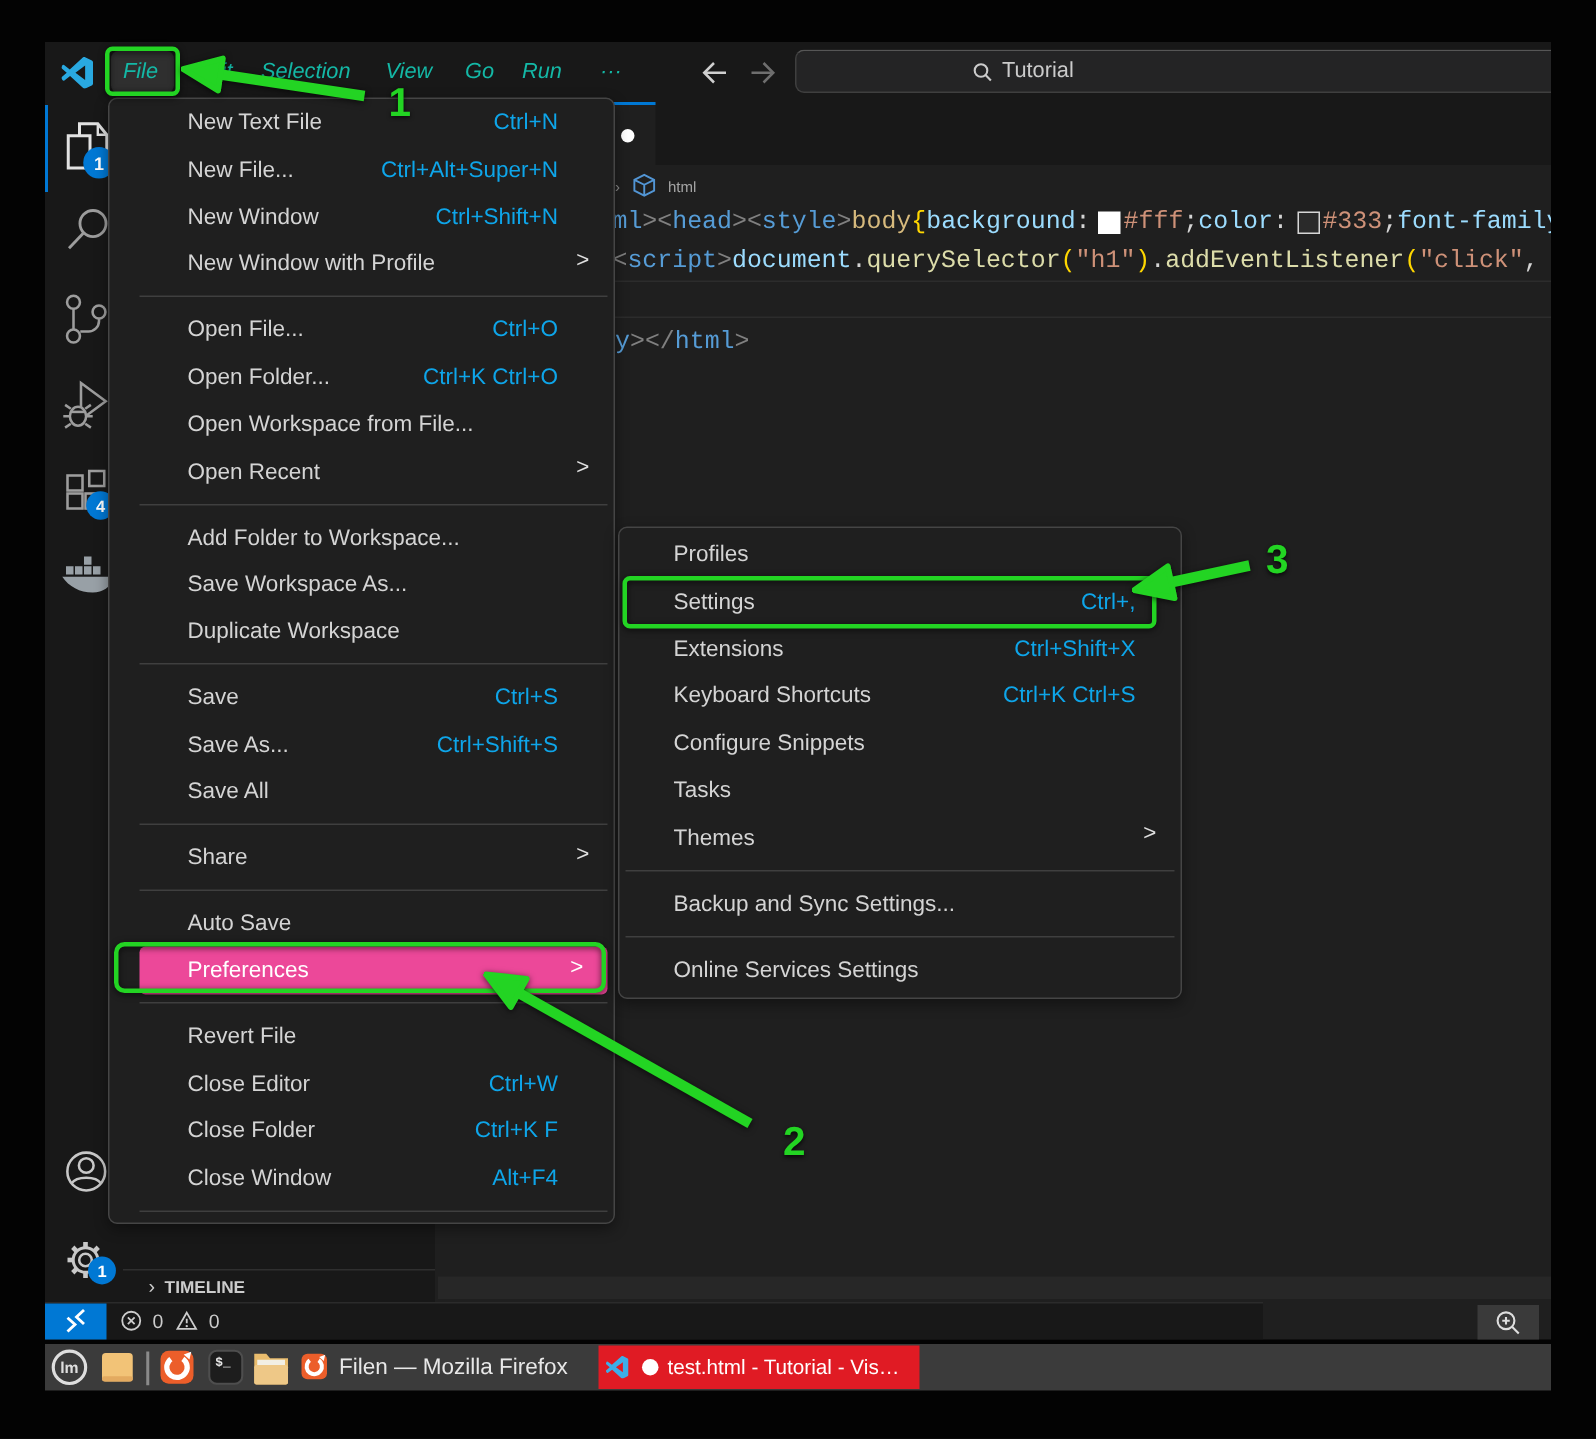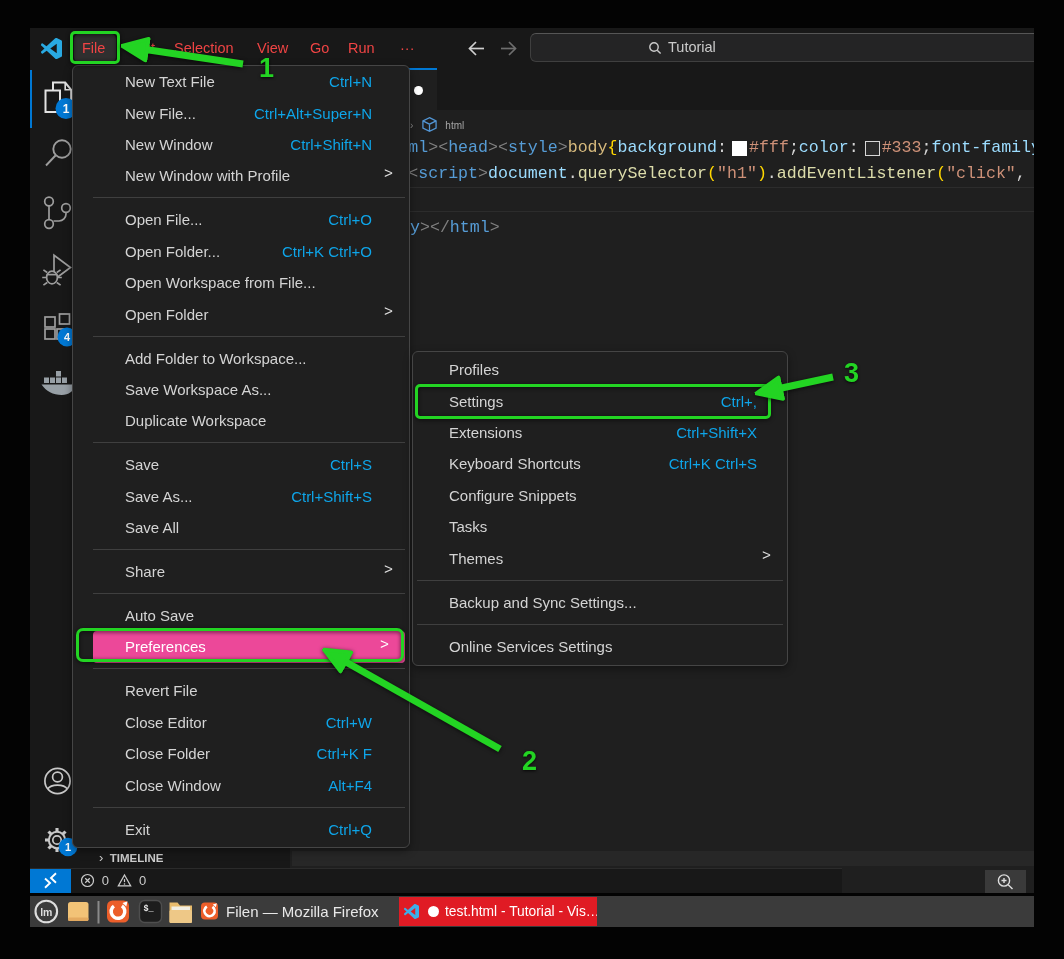--- a/index.html
+++ b/index.html
@@ -3,21 +3,21 @@
 <meta charset="utf-8">
 <style>
   * { box-sizing: border-box; margin:0; padding:0; }
   html,body { width:1064px; height:959px; background:#030303; overflow:hidden; }
   body { position:relative; font-family:"Liberation Sans",sans-serif; }
   .abs { position:absolute; }
 
   
   #win { left:30px; top:28px; width:1004px; height:865px; background:#1f1f1f; overflow:hidden; }
   #titlebar { left:0; top:0; width:1004px; height:40px; background:#181818; }
-  .mbar { top:0; height:40px; line-height:40px; color:#ef4444; font-size:14.5px; }
+  .mbar { top:0; height:40px; line-height:40px; color:#14b8a6; font-size:14.5px;font-style:italic; }
   #vslogo { left:11px; top:10px; }
   #searchbox { left:500px; top:5px; width:600px; height:29px; background:#242425; border:1px solid #3f3f3f; border-top-color:#565656; border-radius:6px; }
   #searchlbl { left:618px; top:5px; height:45px; line-height:29px; color:#cbcbcb; font-size:14.5px; }
 
   
   #tabbar { left:52px; top:40px; width:952px; height:42px; background:#181818; }
   #tab1 { left:260px; top:40px; width:147px; height:42px; background:#1f1f1f; border-top:2px solid #0078d4; }
   #tabdot { left:383.5px; top:57.5px; width:9px; height:9px; border-radius:50%; background:#fff; }
   #sidebar { left:52px; top:42px; width:208px; height:798px; background:#181818; }
   #timeline { left:52px; top:818px; width:208px; height:22px; border-top:1px solid #2f2f2f; color:#cccccc; font-size:11.5px; font-weight:bold; line-height:21px; background:#181818; }
@@ -28,21 +28,21 @@
   #actsel { left:0; top:42px; width:2px; height:58px; background:#0078d4; }
 
   
   #statusbar { left:0; top:840px; width:812px; height:25px; background:#181818; border-top:1px solid #2b2b2b; }
   #remote { left:0; top:0; width:41px; height:25px; background:#0078d4; }
   #probs { left:50px; top:0; height:25px; color:#cccccc; font-size:13px; line-height:24px; }
   #zoombtn { left:955px; top:1px; width:41px; height:25px; background:#3a3a3a; }
 
   
   #taskbar { left:30px; top:896px; width:1004px; height:31px; background:#3b3b3b; }
-  #task-red { left:369px; top:1px; width:198px; height:29px; background:#e01b24; color:#fff; font-size:14.5px; line-height:29px; white-space:nowrap; overflow:hidden; }
+  #task-red { left:369px; top:1px; width:214px; height:29px; background:#e01b24; color:#fff; font-size:14.5px; line-height:29px; white-space:nowrap; overflow:hidden; }
   #task-title { left:196px; top:0; height:31px; line-height:31px; color:#e8e8e8; font-size:15px; }
 
   
   .menu { position:absolute; background:#1f1f1f; border:1px solid #454545; border-radius:6px; box-shadow:0 3px 9px rgba(0,0,0,.4); color:#d4d4d4; font-size:15px; z-index:30; }
   .mi { height:31.4px; display:flex; align-items:center; padding:0 0 0 36px; position:relative; }
   .mi .lbl { flex:1; white-space:nowrap; }
   .mi .sc { color:#0ea5e9; padding-right:37px; white-space:nowrap; }
   .mi .chev { position:absolute; right:16px; top:0; height:31.4px; line-height:30.5px; color:#e0e0e0; font-size:15px; font-family:'Liberation Mono',monospace; }
   .msep { height:1px; background:#3f3f3f; margin:5.8px 4px; }
   #filemenu { left:72px; top:65px; width:338px; padding:0 0 2px 16px; }
@@ -286,21 +286,21 @@
       <span class="sc">Ctrl+O</span>
     </div>
   <div class="mi">
       <span class="lbl">Open Folder...</span>
       <span class="sc">Ctrl+K Ctrl+O</span>
     </div>
   <div class="mi">
       <span class="lbl">Open Workspace from File...</span>
     </div>
   <div class="mi">
-      <span class="lbl">Open Folder</span>
+      <span class="lbl">Open Recent</span>
       <span class="chev">&gt;</span>
     </div>
   <div class="msep"></div>
   <div class="mi">
       <span class="lbl">Add Folder to Workspace...</span>
     </div>
   <div class="mi">
       <span class="lbl">Save Workspace As...</span>
     </div>
   <div class="mi">
@@ -341,24 +341,20 @@
     </div>
   <div class="mi">
       <span class="lbl">Close Folder</span>
       <span class="sc">Ctrl+K F</span>
     </div>
   <div class="mi">
       <span class="lbl">Close Window</span>
       <span class="sc">Alt+F4</span>
     </div>
   <div class="msep"></div>
-  <div class="mi">
-      <span class="lbl">Exit</span>
-      <span class="sc">Ctrl+Q</span>
-    </div>
 </div>
 
 <div id="submenu" class="menu">
   <div class="mi">
       <span class="lbl">Profiles</span>
     </div>
   <div class="mi">
       <span class="lbl">Settings</span>
       <span class="sc">Ctrl+,</span>
     </div>

